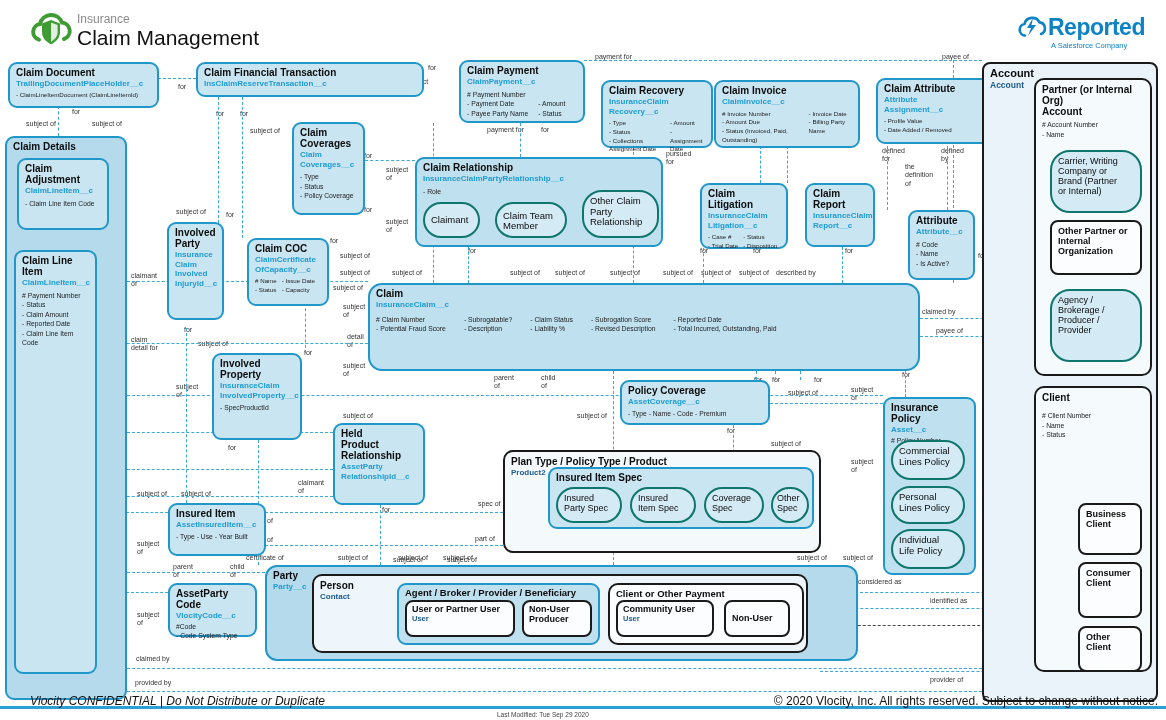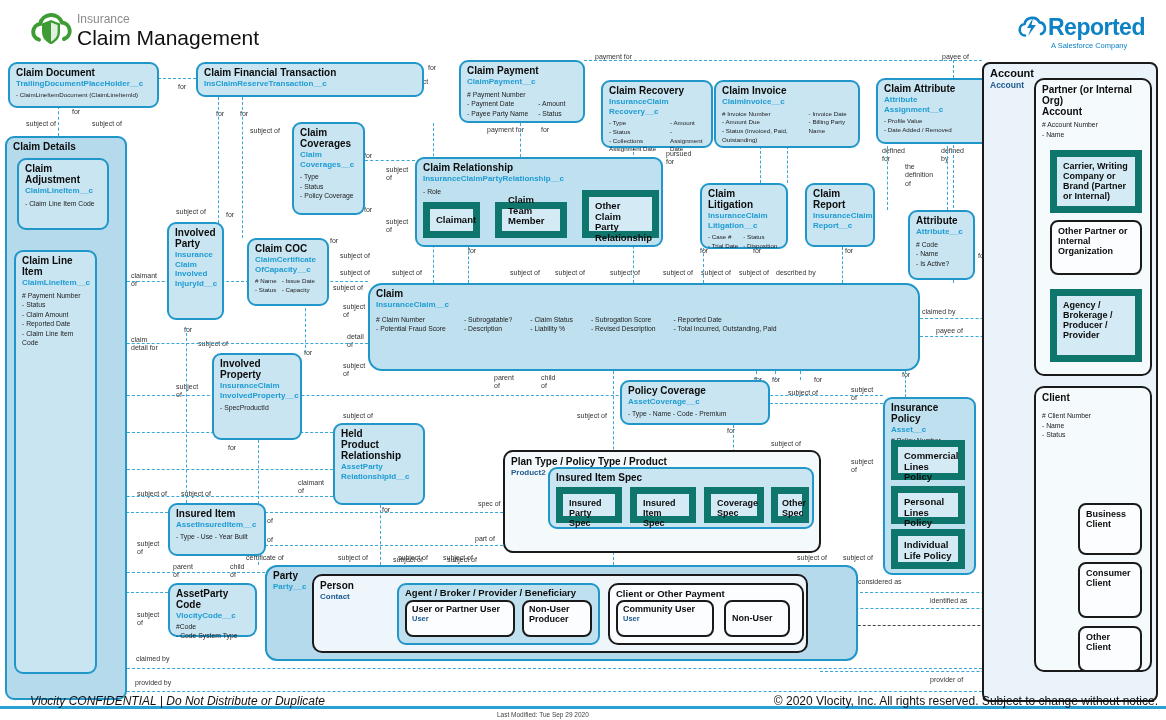--- a/index.html
+++ b/index.html
@@ -10,21 +10,21 @@
   .ent.deep{background:#b5daec;}
   .ent.big{background:#bfe0ef;}
   .t{font-weight:bold;font-size:10px;color:#0c0c0c;line-height:1.1;white-space:pre-line;}
   .a{font-weight:bold;font-size:8px;color:#1e9cd3;line-height:1.2;white-space:pre-line;margin-top:1px;}
   .a.dk{color:#1c5a8f;}
   .f{font-size:6.8px;color:#222;line-height:1.4;white-space:pre-line;margin-top:3px;}
   .cols{display:flex;gap:10px;}
   .cols .f{margin-top:3px;}
 
   
-  .mini{position:absolute;border:7px solid #0f766e;border-radius:0;background:#d4eaf5;box-sizing:border-box;font-weight:bold;font-size:9.5px;color:#0c0c0c;line-height:1.12;padding:4px 6px;}
+  .mini{position:absolute;border:2px solid #0f766e;border-radius:20px;background:#d4eaf5;box-sizing:border-box;font-weight:normal;font-size:9.5px;color:#0c0c0c;line-height:1.12;padding:4px 6px;}
   .wmini{position:absolute;border:2px solid #1a1a1a;border-radius:8px;background:#fbfdfe;box-sizing:border-box;font-weight:bold;font-size:9.5px;color:#0c0c0c;line-height:1.12;padding:4px 6px;}
 
   
   .wbox{position:absolute;border:2px solid #1a1a1a;border-radius:10px;background:#f4f9fc;box-sizing:border-box;padding:4px 6px;}
   .panel{position:absolute;border:2px solid #1a1a1a;border-radius:8px;background:#eaf3f9;box-sizing:border-box;padding:3px 6px;}
 
   
   .lbl{position:absolute;font-size:7px;color:#333;line-height:1.2;white-space:pre-line;}
   .ln{position:absolute;}
   .ln.h{border-top:1px dashed #3aa7d6;}

